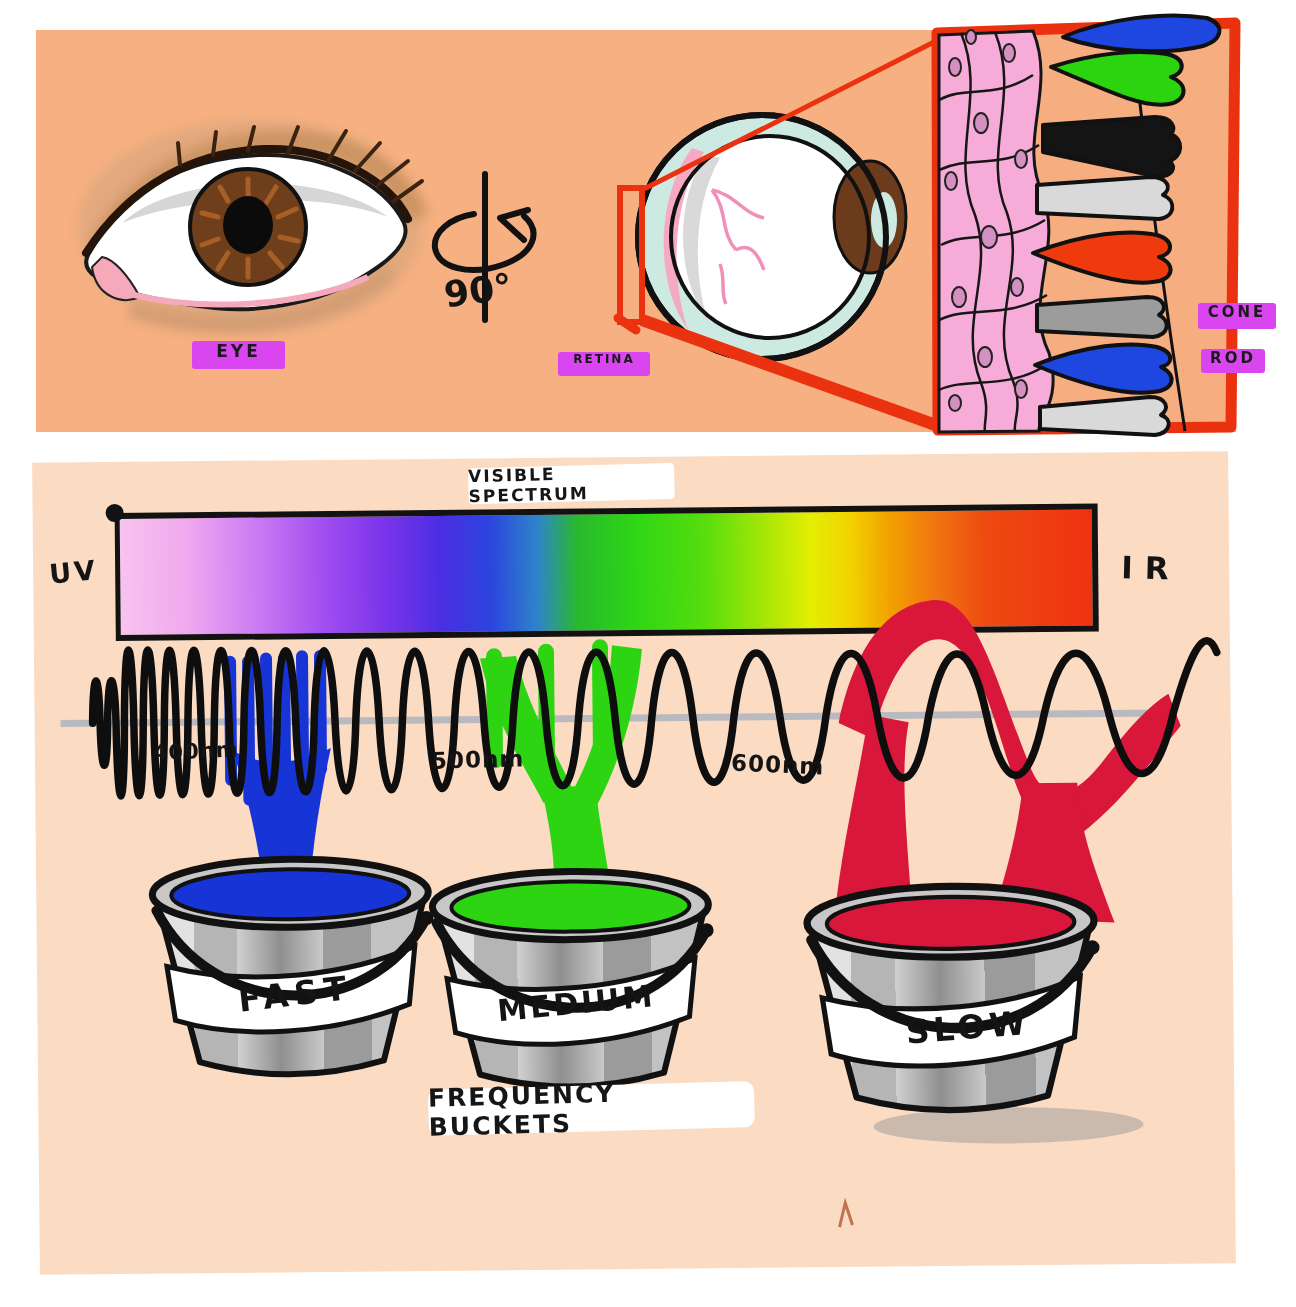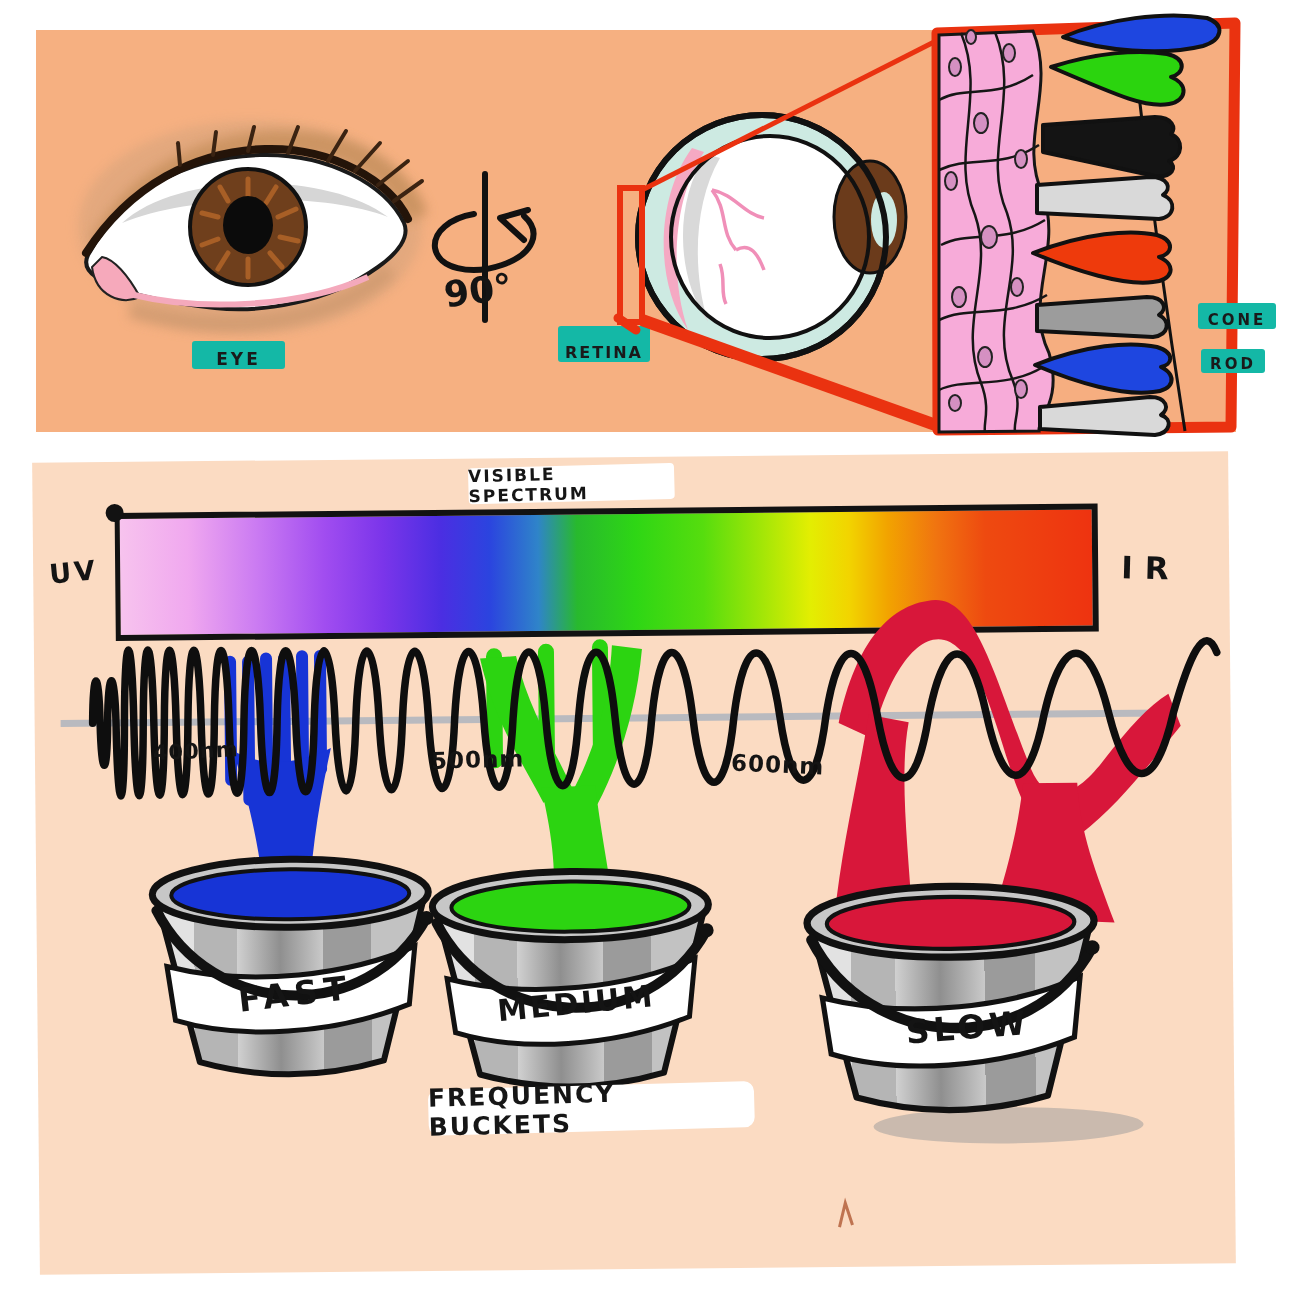--- a/index.html
+++ b/index.html
@@ -2,21 +2,21 @@
 <html><head>
 <meta charset="utf-8">
 <style>
   html,body{margin:0;padding:0}
   body{width:1296px;height:1307px;background:#ffffff;position:relative;overflow:hidden;
        font-family:"DejaVu Sans",sans-serif;color:#161616}
   .abs{position:absolute}
   .panel-top{position:absolute;left:36px;top:30px;width:1200px;height:402px;background:#f6b081}
   .panel-bottom{position:absolute;left:36px;top:457px;width:1196px;height:812px;background:#fbdbc2;
                 transform:rotate(-0.55deg);transform-origin:50% 50%}
-  .tag{position:absolute;background:#14b8a6;font-weight:700;display:flex;align-items:flex-end;
+  .tag{position:absolute;background:#d946ef;font-weight:700;display:flex;align-items:flex-start;
        justify-content:center;border-radius:3px;letter-spacing:3px;color:#1a1a1a}
   .hand{position:absolute;font-weight:700;color:#141414;white-space:nowrap}
   .spectrum-bar{position:absolute;left:82px;top:51px;width:972px;height:116px;
                 border:6px solid #121212;border-left-width:5px}
   .bar-dot{position:absolute;left:73px;top:42px;width:18px;height:18px;border-radius:50%;background:#121212}
   .bucket-label{position:absolute;font-weight:800;text-align:center;color:#141414}
   .caption{position:absolute;background:#ffffff;border-radius:10px;font-weight:800;
            display:flex;align-items:center;justify-content:center;letter-spacing:2px}
   svg{position:absolute;overflow:visible}
 </style>
@@ -86,21 +86,21 @@
         <path d="M104,108 C120,128 112,150 128,168"></path>
         <path d="M104,108 C126,112 136,132 156,136"></path>
         <path d="M128,168 C142,160 150,172 156,188"></path>
         <path d="M112,182 C118,198 112,210 118,222"></path>
       </g>
       <ellipse cx="262" cy="135" rx="36" ry="56" fill="#6b3b1b" stroke="#111111" stroke-width="3"></ellipse>
       <ellipse cx="276" cy="138" rx="13" ry="28" fill="#cdeae2"></ellipse>
       <ellipse cx="162" cy="155" rx="99" ry="101" fill="none" stroke="#111111" stroke-width="4"></ellipse>
       <ellipse cx="154" cy="155" rx="124" ry="122" fill="none" stroke="#111111" stroke-width="6"></ellipse>
     </svg>
-    <div class="tag" style="left:522px;top:296px;width:92px;height:36px;font-size:16px;letter-spacing:2px">
+    <div class="tag" style="left:522px;top:322px;width:92px;height:24px;font-size:12px;letter-spacing:2px">
       <span>RETINA</span>
     </div>
 
     <svg style="left:0;top:0" width="1200" height="402" viewBox="0 0 1200 402">
       <rect x="584" y="158" width="22" height="134" fill="none" stroke="#ea3210" stroke-width="6"></rect>
       <line x1="606" y1="160" x2="902" y2="10" stroke="#ea3210" stroke-width="5"></line>
       <line x1="606" y1="290" x2="908" y2="398" stroke="#ea3210" stroke-width="12"></line>
       <line x1="582" y1="288" x2="600" y2="300" stroke="#ea3210" stroke-width="9" stroke-linecap="round"></line>
     </svg>
   </section>

